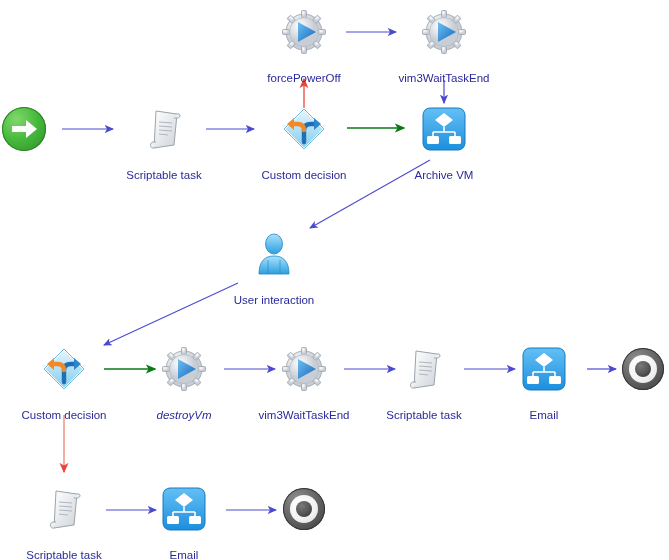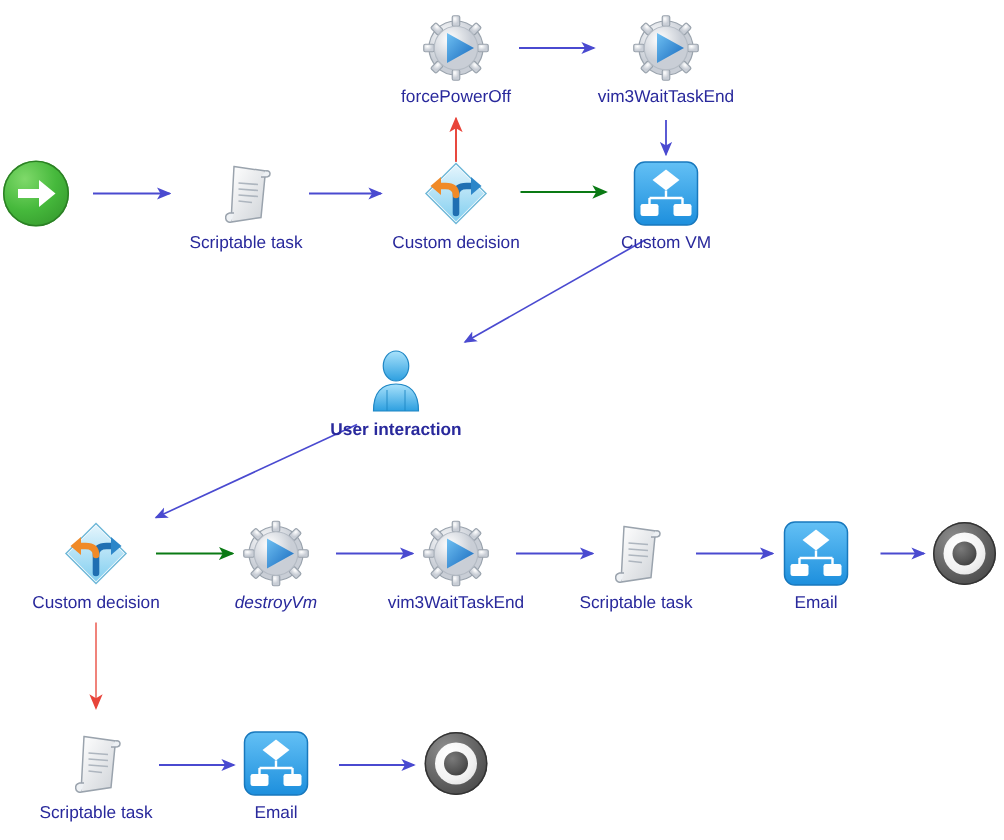--- a/index.html
+++ b/index.html
@@ -32,21 +32,21 @@
     text-align: center;
     z-index: 3;
   }
   .node .glyph {
     width: 48px;
     height: 48px;
     margin: 0 auto;
     position: relative;
   }
   .node .label {
-    margin-top: 3px;
+    margin-top: 16px;
     font-size: 11.5px;
     line-height: 13px;
     color: #29299c;
     white-space: nowrap;
     letter-spacing: 0px;
   }
 
   
   .ic-start {
     width: 44px; height: 44px;
@@ -308,24 +308,24 @@
               <stop offset="100%" stop-color="#1d8fdd"></stop>
           </linearGradient>
         </defs>
         <rect x="1" y="1" width="42" height="42" rx="7" fill="url(#wfg)" stroke="#1878bd" stroke-width="1"></rect>
         <path d="M22 6 L31 13 L22 20 L13 13 Z" fill="#ffffff"></path>
         <path d="M22 20 L22 25 M11 25 L33 25 M11 25 L11 29 M33 25 L33 29" stroke="#ffffff" stroke-width="1.6" fill="none"></path>
         <rect x="5" y="29" width="12" height="8" rx="1.5" fill="#ffffff"></rect>
         <rect x="27" y="29" width="12" height="8" rx="1.5" fill="#ffffff"></rect>
       </svg>
     </div>
-    <div class="label">Custom VM</div>
-  </div>
-
-  <div class="node" style="left:264px; top:230px;font-weight:bold;">
+    <div class="label">Archive VM</div>
+  </div>
+
+  <div class="node" style="left:274px; top:230px;">
     <div class="glyph">
       <svg class="ic-user" viewBox="0 0 48 48" xmlns="http://www.w3.org/2000/svg">
         <defs>
           <linearGradient id="usrg" x1="0" y1="0" x2="0" y2="1">
             <stop offset="0%" stop-color="#a9e2fb"></stop>
               <stop offset="100%" stop-color="#2d9fe0"></stop>
           </linearGradient>
         </defs>
         <ellipse cx="24" cy="14" rx="8.5" ry="10" fill="url(#usrg)" stroke="#1e86c4" stroke-width="0.8"></ellipse>
         <path d="M9 44 C9 31, 15 26, 24 26 C33 26, 39 31, 39 44 Z" fill="url(#usrg)" stroke="#1e86c4" stroke-width="0.8"></path>

